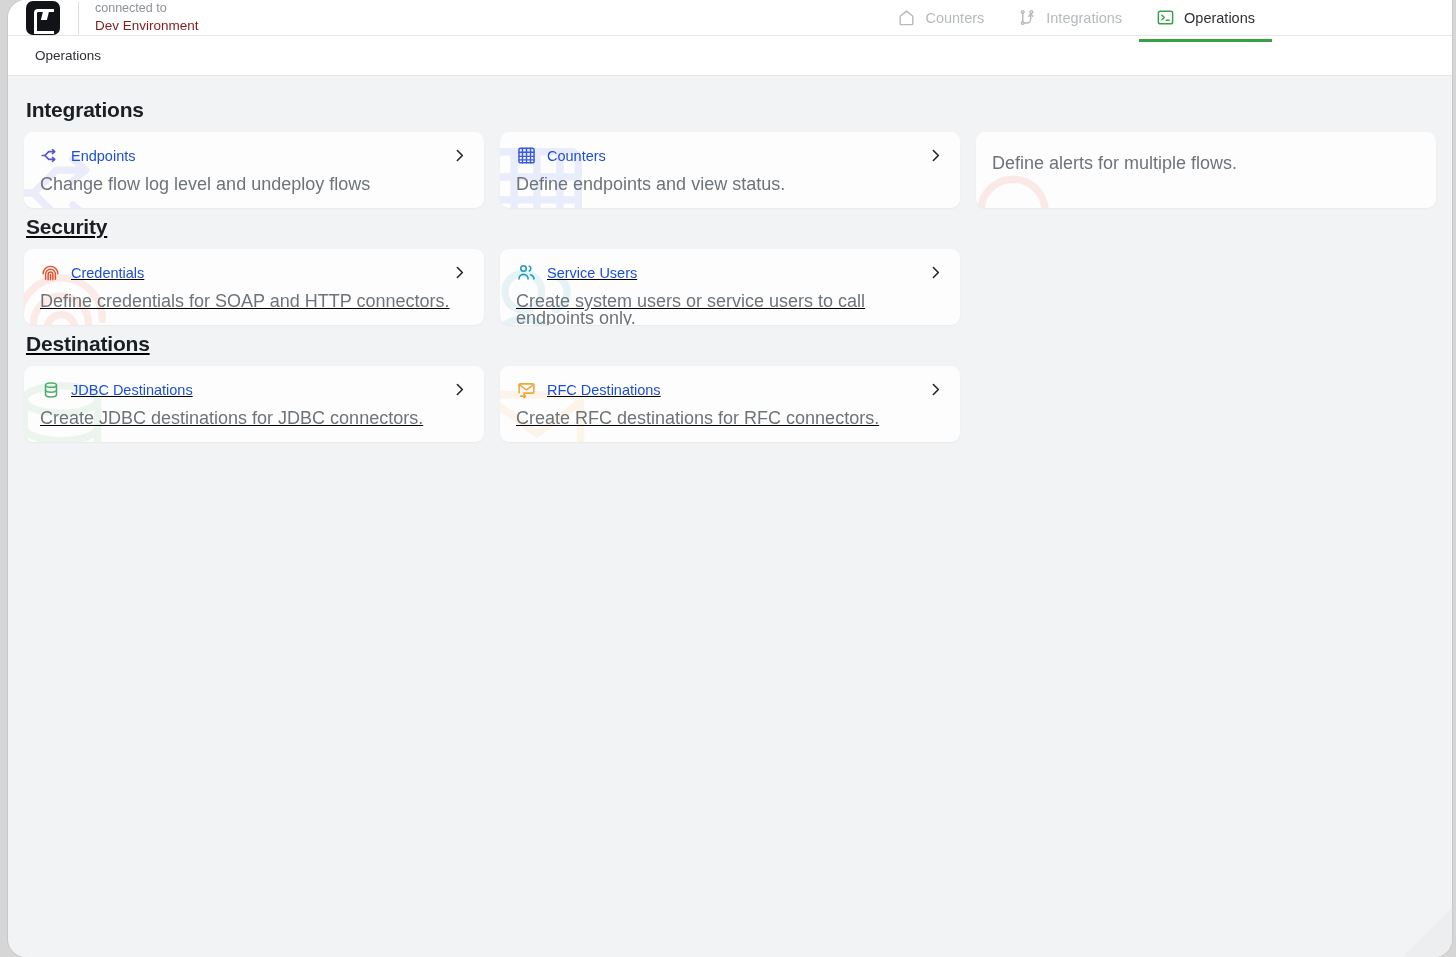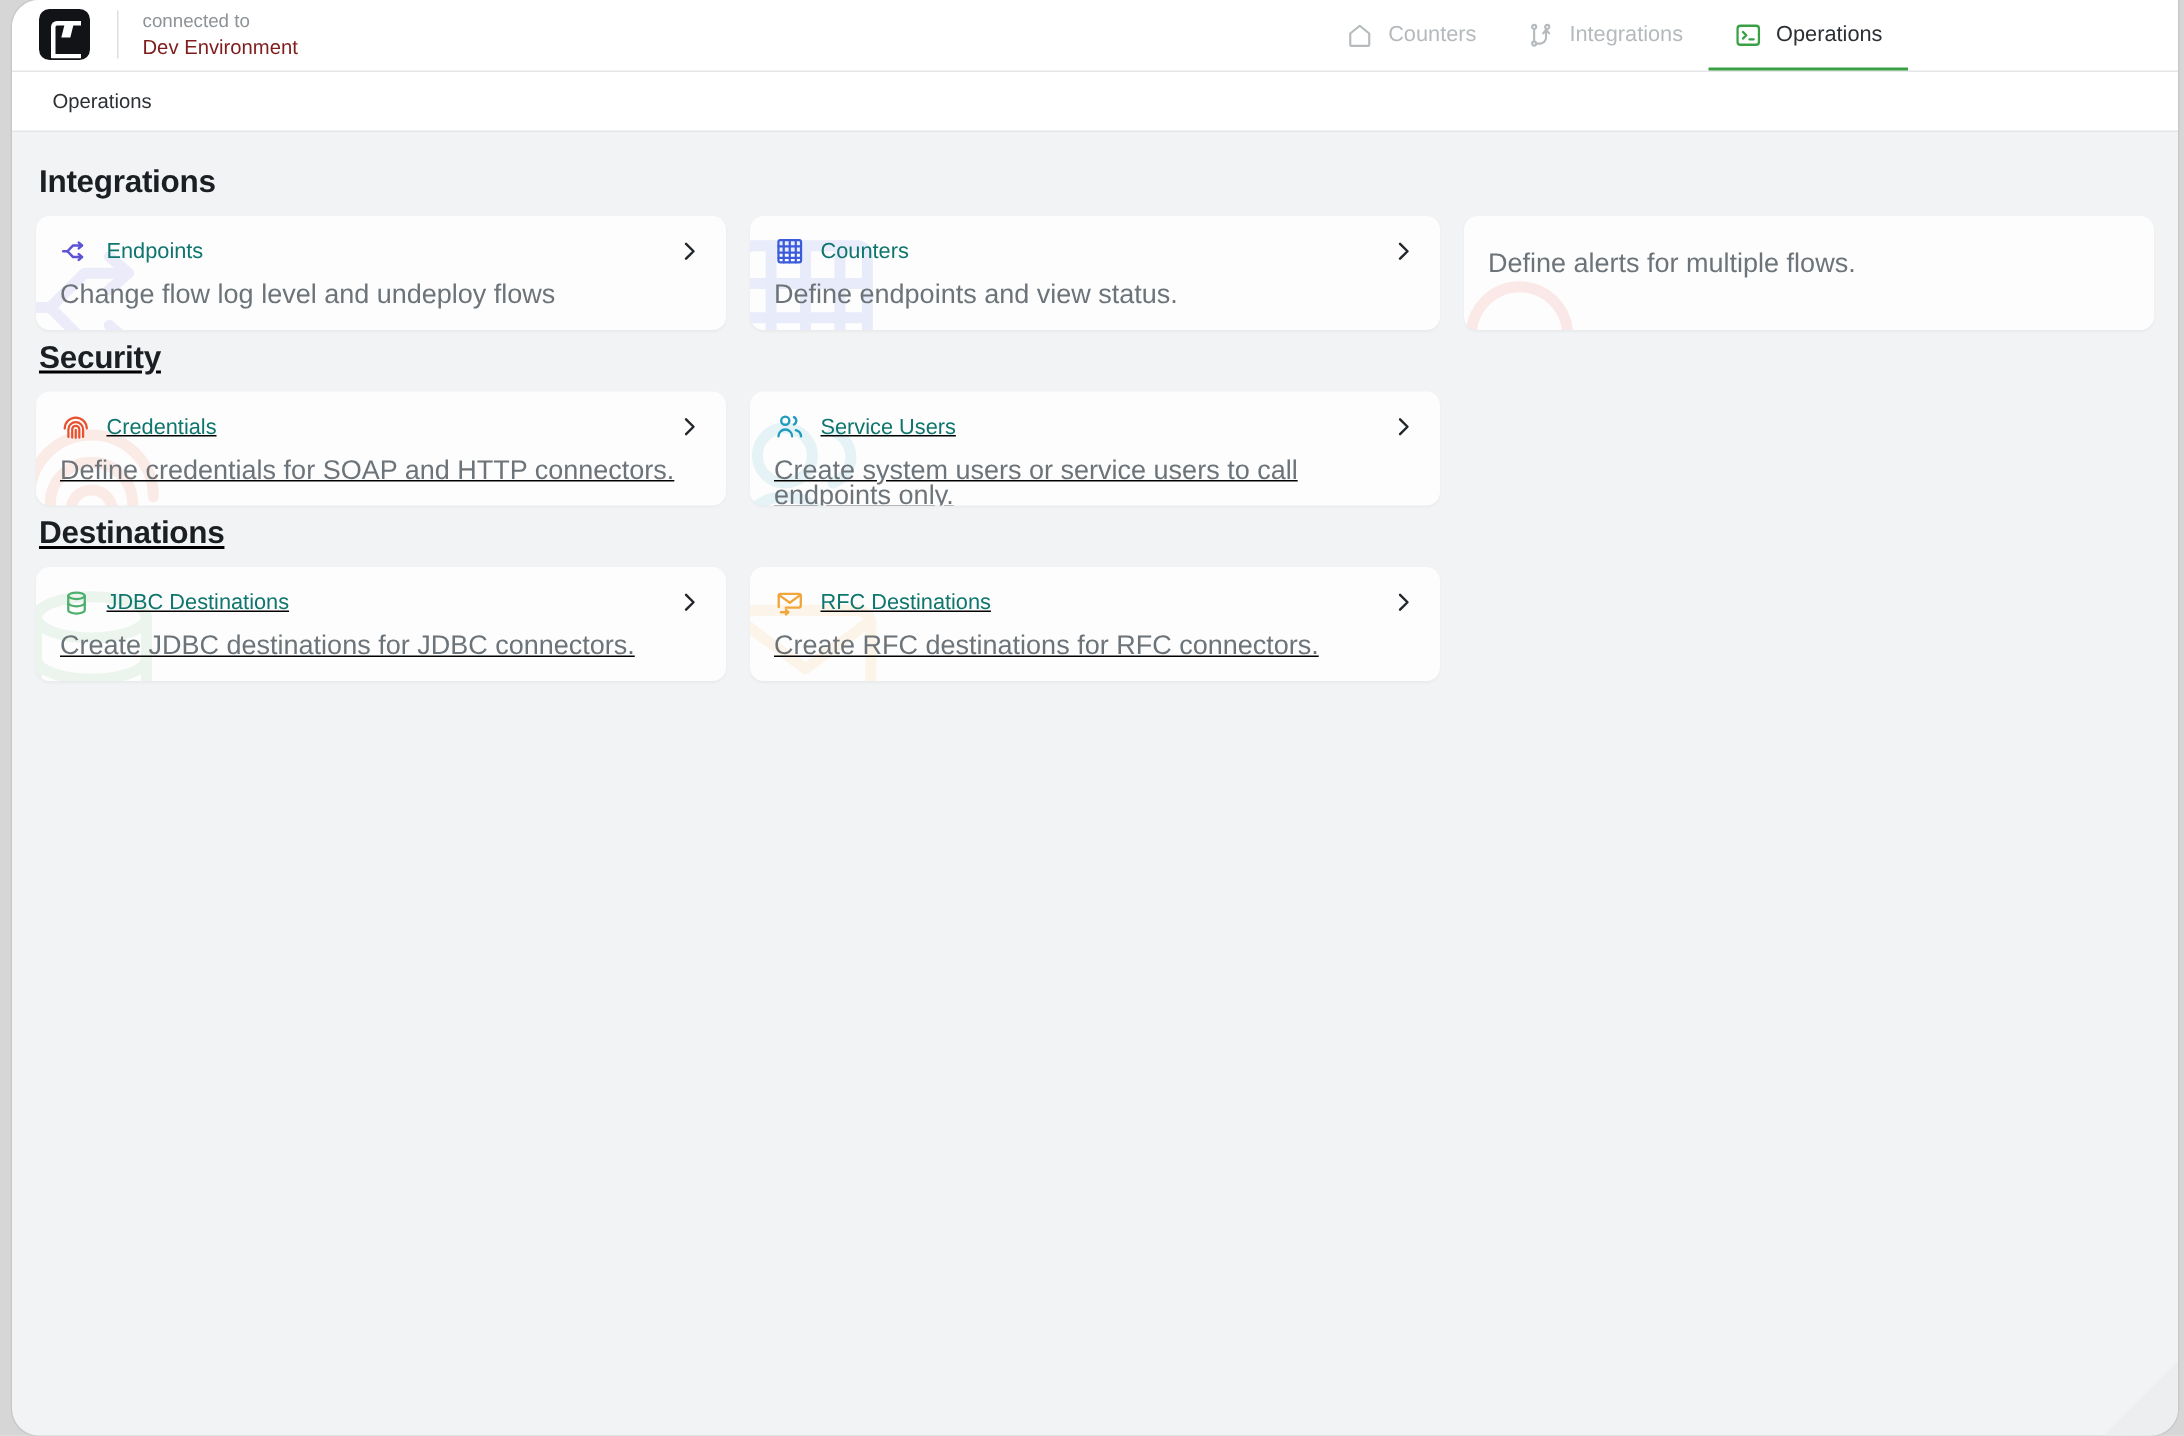--- a/index.html
+++ b/index.html
@@ -48,25 +48,25 @@
     transform: rotate(45deg);
     transform-origin: center;
   }
   .corner-stripes i:nth-child(1){ right: 20px;  bottom: -190px; width: 26px; }
   .corner-stripes i:nth-child(2){ right: 78px;  bottom: -205px; width: 18px; background:#eceeef;}
   .corner-stripes i:nth-child(3){ right: 120px; bottom: -225px; width: 12px; background:#eceeef;}
 
   
   #topbar {
     position: relative;
-    height: 48px;
+    height: 36px;
     background: #ffffff;
     border-bottom: 1px solid #e4e6e8;
     display: flex;
-    align-items: flex-end;
+    align-items: center;
     z-index: 6;
   }
 
   .brand {
     display: flex;
     align-items: center;
     height: 48px;
     padding-left: 18px;
   }
   .logo-mark {
@@ -192,21 +192,21 @@
   .card-head {
     display: flex;
     align-items: center;
     gap: 10px;
     position: relative;
     z-index: 2;
   }
   .card-ico { width: 21px; height: 21px; display:flex; align-items:center; justify-content:center; flex:0 0 auto; }
   .card-title {
     font-size: 14.5px;
-    color: #0f766e;
+    color: #1d4ed8;
     line-height: 20px;
   }
   .card-chevron {
     margin-left: auto;
     width: 18px; height: 18px;
     display:flex; align-items:center; justify-content:center;
     color: #22262a;
   }
   .card-desc {
     position: relative;

